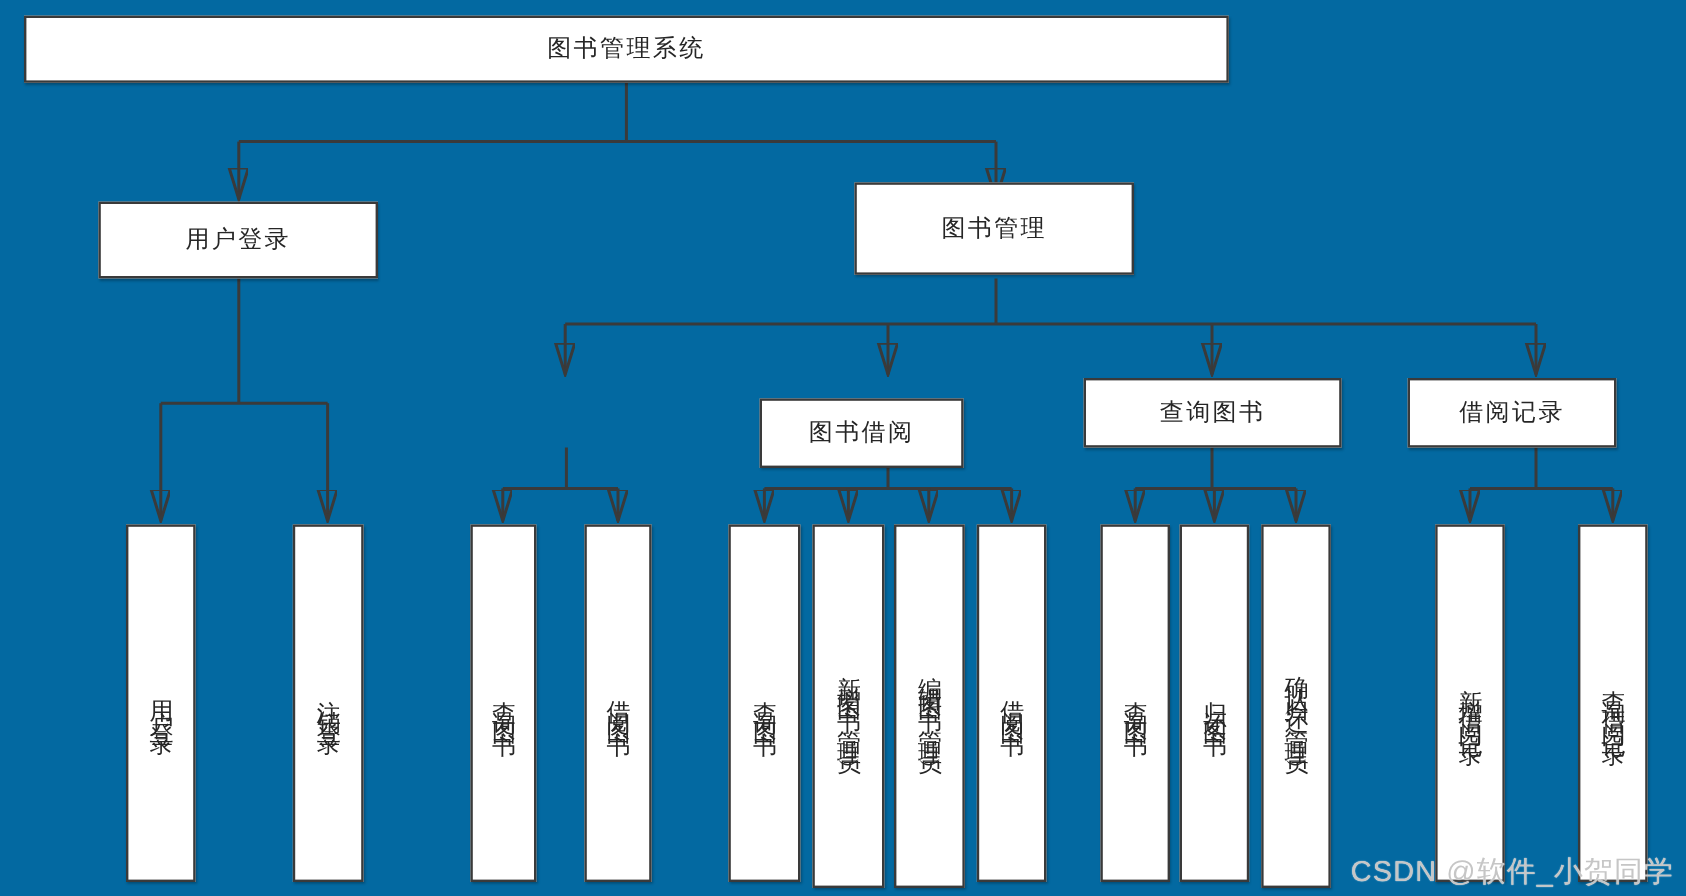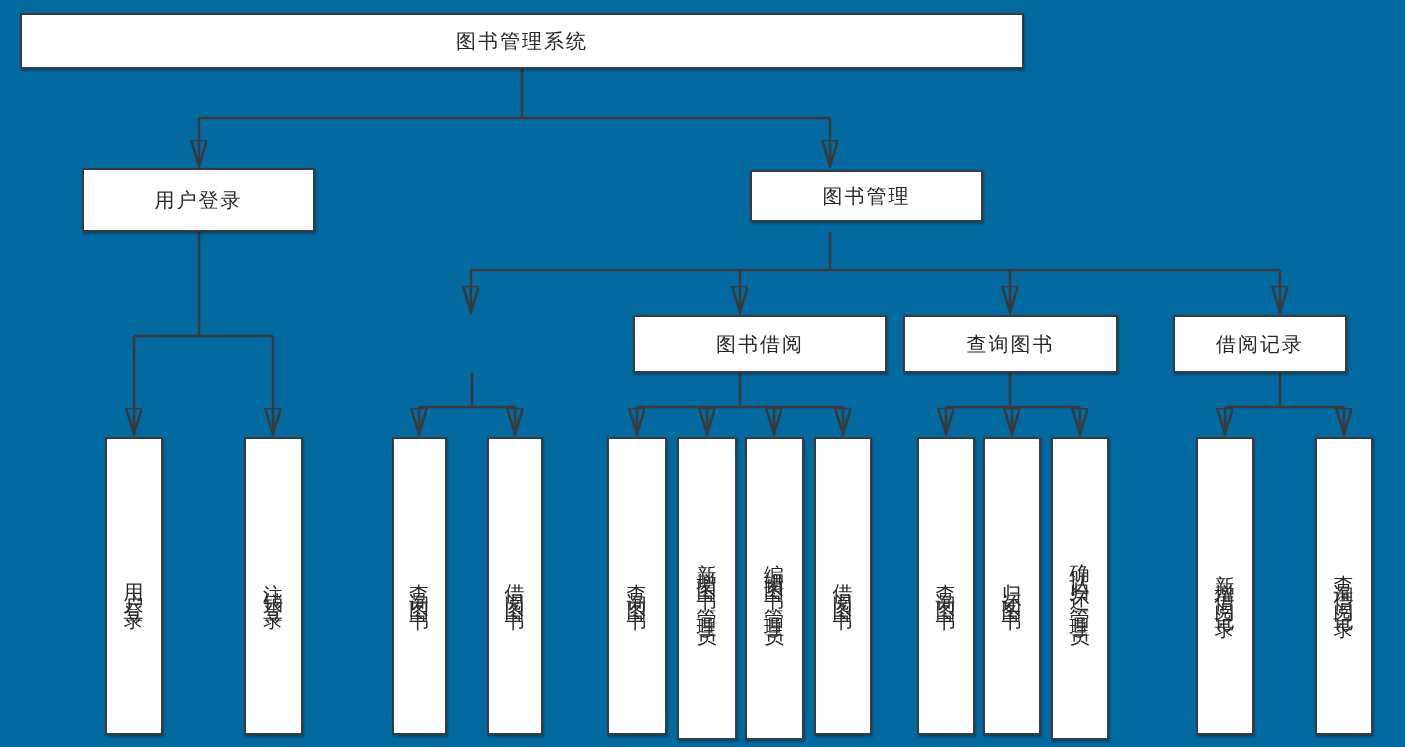--- a/index.html
+++ b/index.html
@@ -43,23 +43,23 @@
   }
   .v-box {
     writing-mode: vertical-rl;
     text-orientation: mixed;
     letter-spacing: 9px;
     font-size: 20px;
   }
   
   .n-root        { left: 20px;   top: 13px;  width: 1004px; height: 56px; }
   .n-userlogin   { left: 82px;   top: 168px; width: 233px;  height: 64px; }
-  .n-bookmgmt    { left: 712px;  top: 170px; width: 233px;  height: 52px; margin-left: 38px; }
+  .n-bookmgmt    { left: 712px;  top: 152px; width: 233px;  height: 77px; }
   .n-newbook     { left: 364px;  top: 315px; width: 216px;  height: 58px; }
-  .n-borrowing   { left: 633px;  top: 315px; width: 254px;  height: 58px; }
+  .n-borrowing   { left: 633px;  top: 332px; width: 170px;  height: 58px; }
   .n-current     { left: 903px;  top: 315px; width: 215px;  height: 58px; }
   .n-records     { left: 1173px; top: 315px; width: 174px;  height: 58px; }
   .lf1  { left: 105px;  top: 437px; width: 58px; height: 298px; }
   .lf2  { left: 244px;  top: 437px; width: 59px; height: 298px; }
   .lf3  { left: 392px;  top: 437px; width: 55px; height: 298px; }
   .lf4  { left: 487px;  top: 437px; width: 56px; height: 298px; }
   .lf5  { left: 607px;  top: 437px; width: 60px; height: 298px; }
   .lf6  { left: 677px;  top: 437px; width: 60px; height: 303px; }
   .lf7  { left: 745px;  top: 437px; width: 59px; height: 303px; }
   .lf8  { left: 814px;  top: 437px; width: 58px; height: 298px; }
@@ -160,13 +160,14 @@
   <div class="node v-box lf7">编辑图书（管理员）</div>
   <div class="node v-box lf8">借阅图书</div>
 
   <div class="node v-box lf9">查询图书</div>
   <div class="node v-box lf10">归还图书</div>
   <div class="node v-box lf11">确认归还（管理员）</div>
 
   <div class="node v-box lf12">新增借阅记录</div>
   <div class="node v-box lf13">查询借阅记录</div>
 
+  <div class="watermark">CSDN @软件_小贺同学</div>
 </div>
 
 </body></html>

